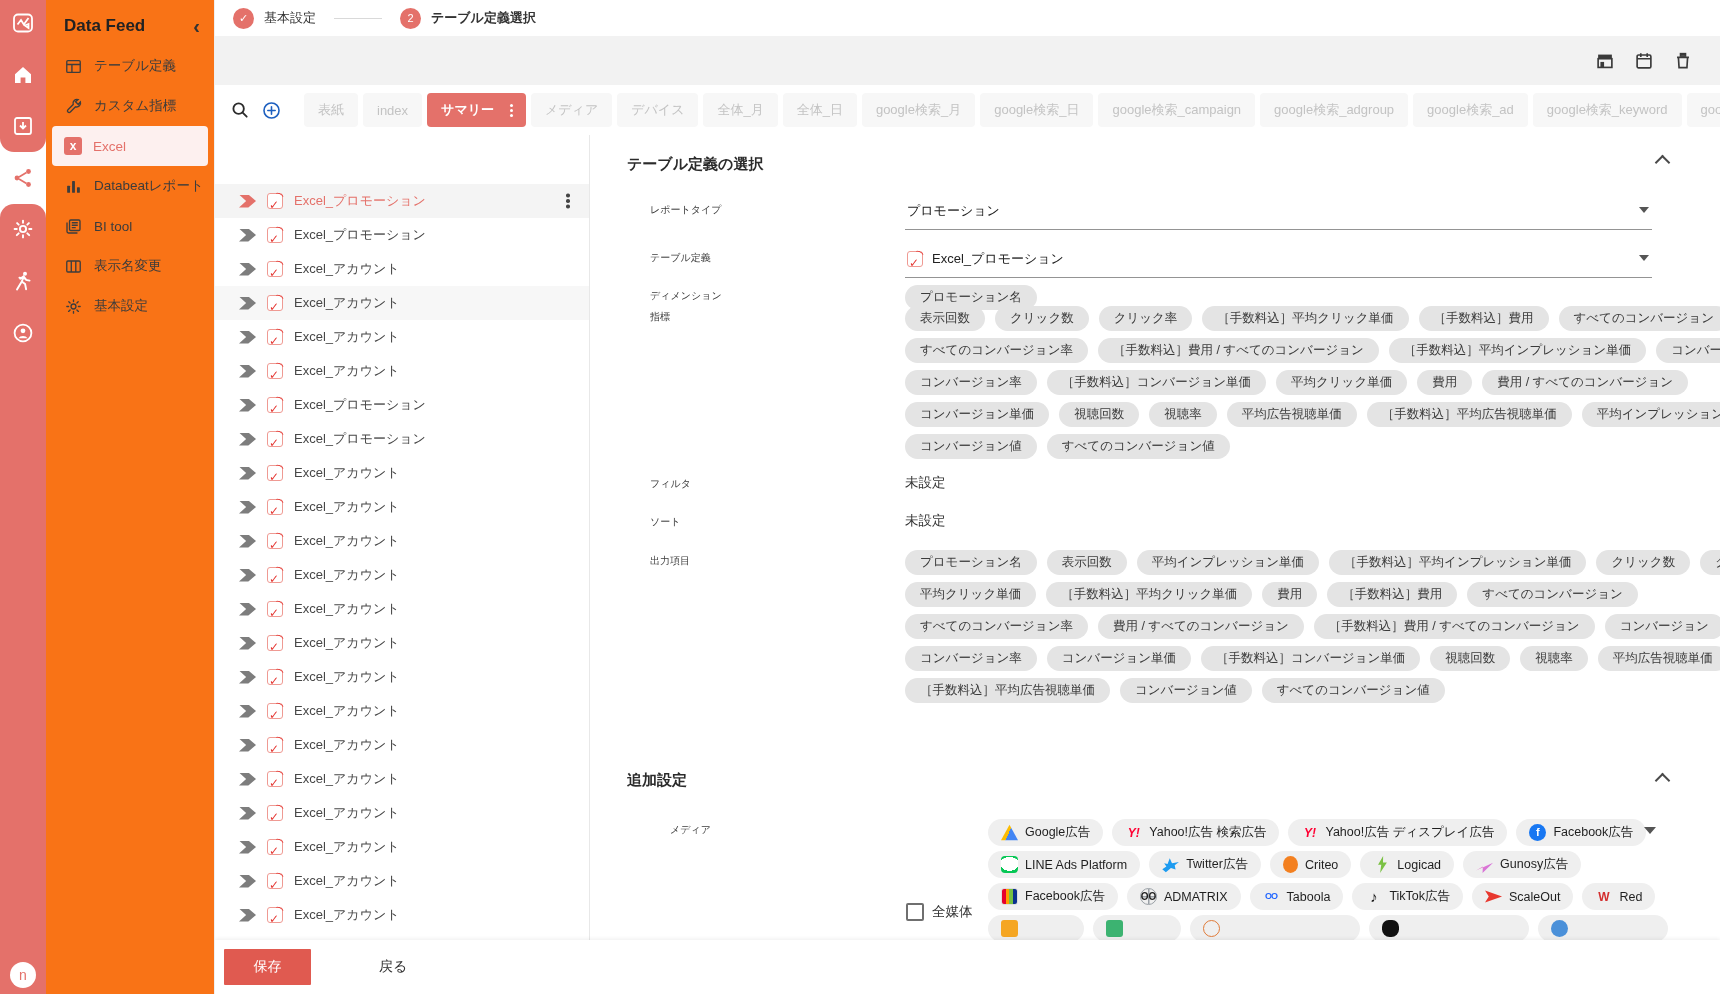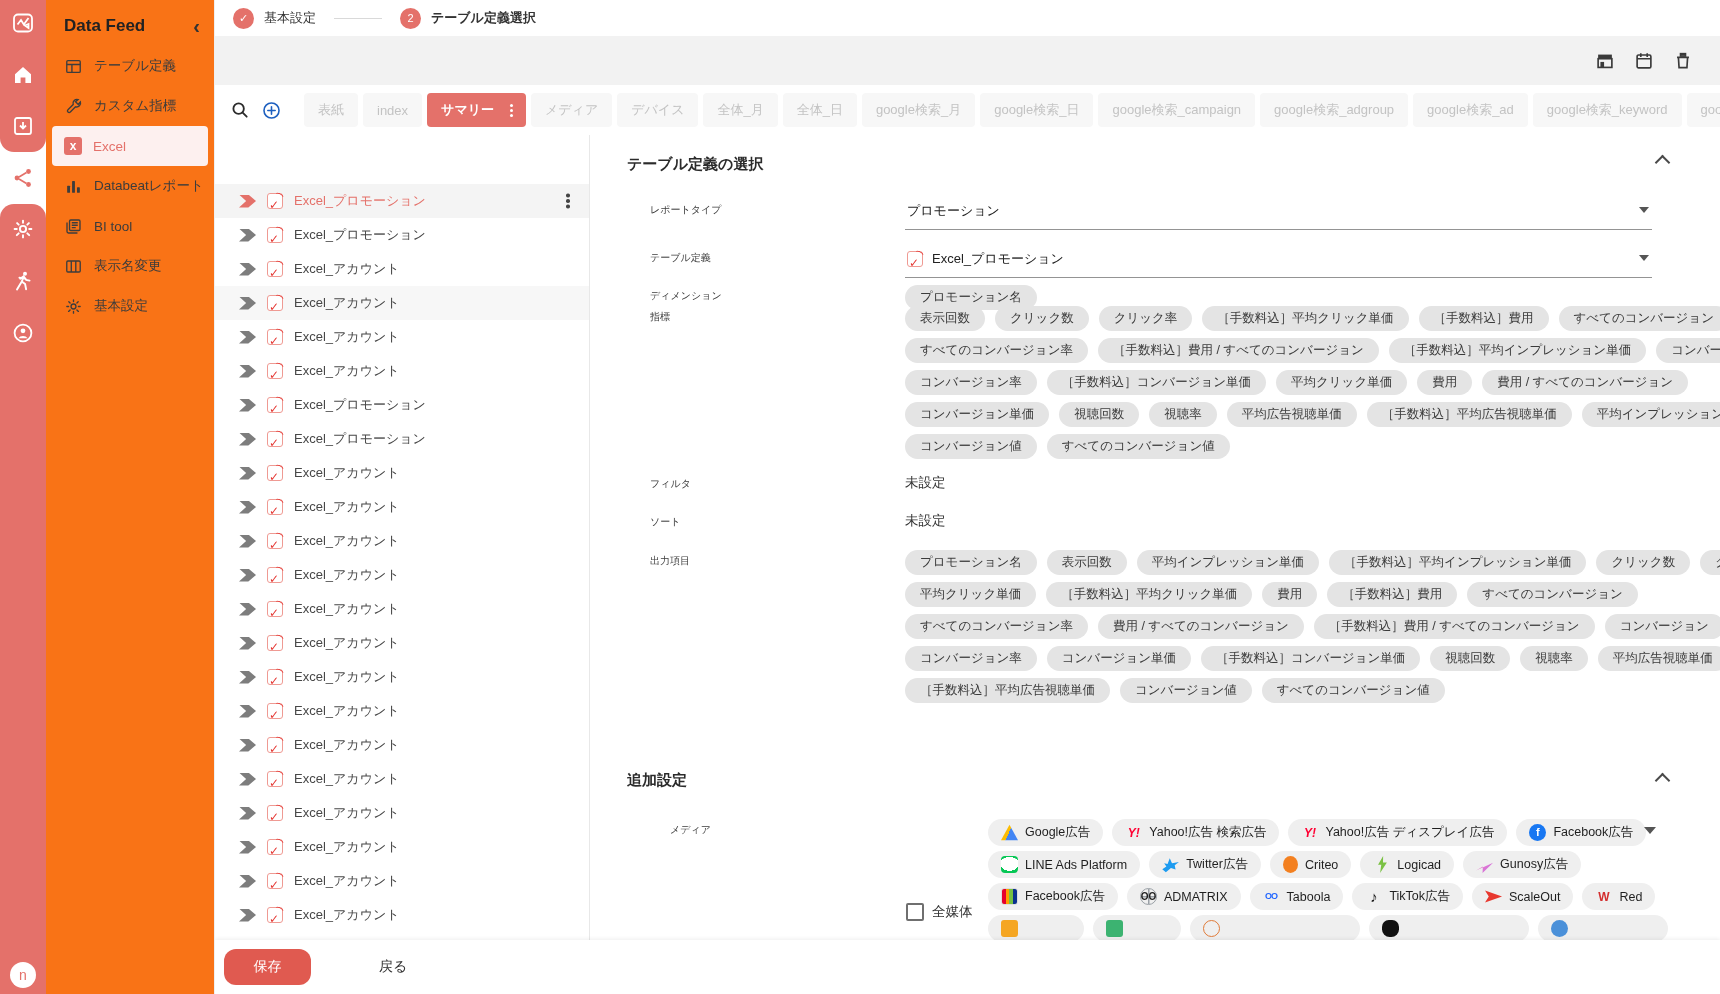--- a/index.html
+++ b/index.html
@@ -120,21 +120,21 @@
   .mi-red-icon{color:#d32f2f;font-size:12px;font-weight:800}
   .mi-clipped-orange-icon{background:#f5a623;border-radius:3px}
   .mi-clipped-green-icon{background:#3cb371;border-radius:3px}
   .mi-clipped-ring-icon{border:1.5px solid #e07b39;border-radius:50%}
   .mi-clipped-dark-icon{background:#111;border-radius:40% 40% 45% 45%}
   .mi-clipped-blue-icon{background:#4a90d9;border-radius:50%}
 
   
   .footer{position:absolute;left:215px;top:940px;width:1505px;height:54px;background:#fff;box-shadow:0 -1px 4px rgba(0,0,0,.07);
     display:flex;align-items:center;z-index:10}
-  .save-btn{margin-left:9px;width:87px;height:36px;border:none;border-radius:12px;background:#e05a50;color:#fff;
+  .save-btn{margin-left:9px;width:87px;height:36px;border:none;border-radius:1px;background:#e05a50;color:#fff;
     font-size:14px;font-family:inherit;cursor:pointer}
   .back-btn{margin-left:62px;background:none;border:none;font-size:14px;color:#333;font-family:inherit;cursor:pointer}
 </style>
 </head>
 <body>
 
 <div class="screen">
 
   <div class="rail">
     <div class="rail-seg1"></div>

